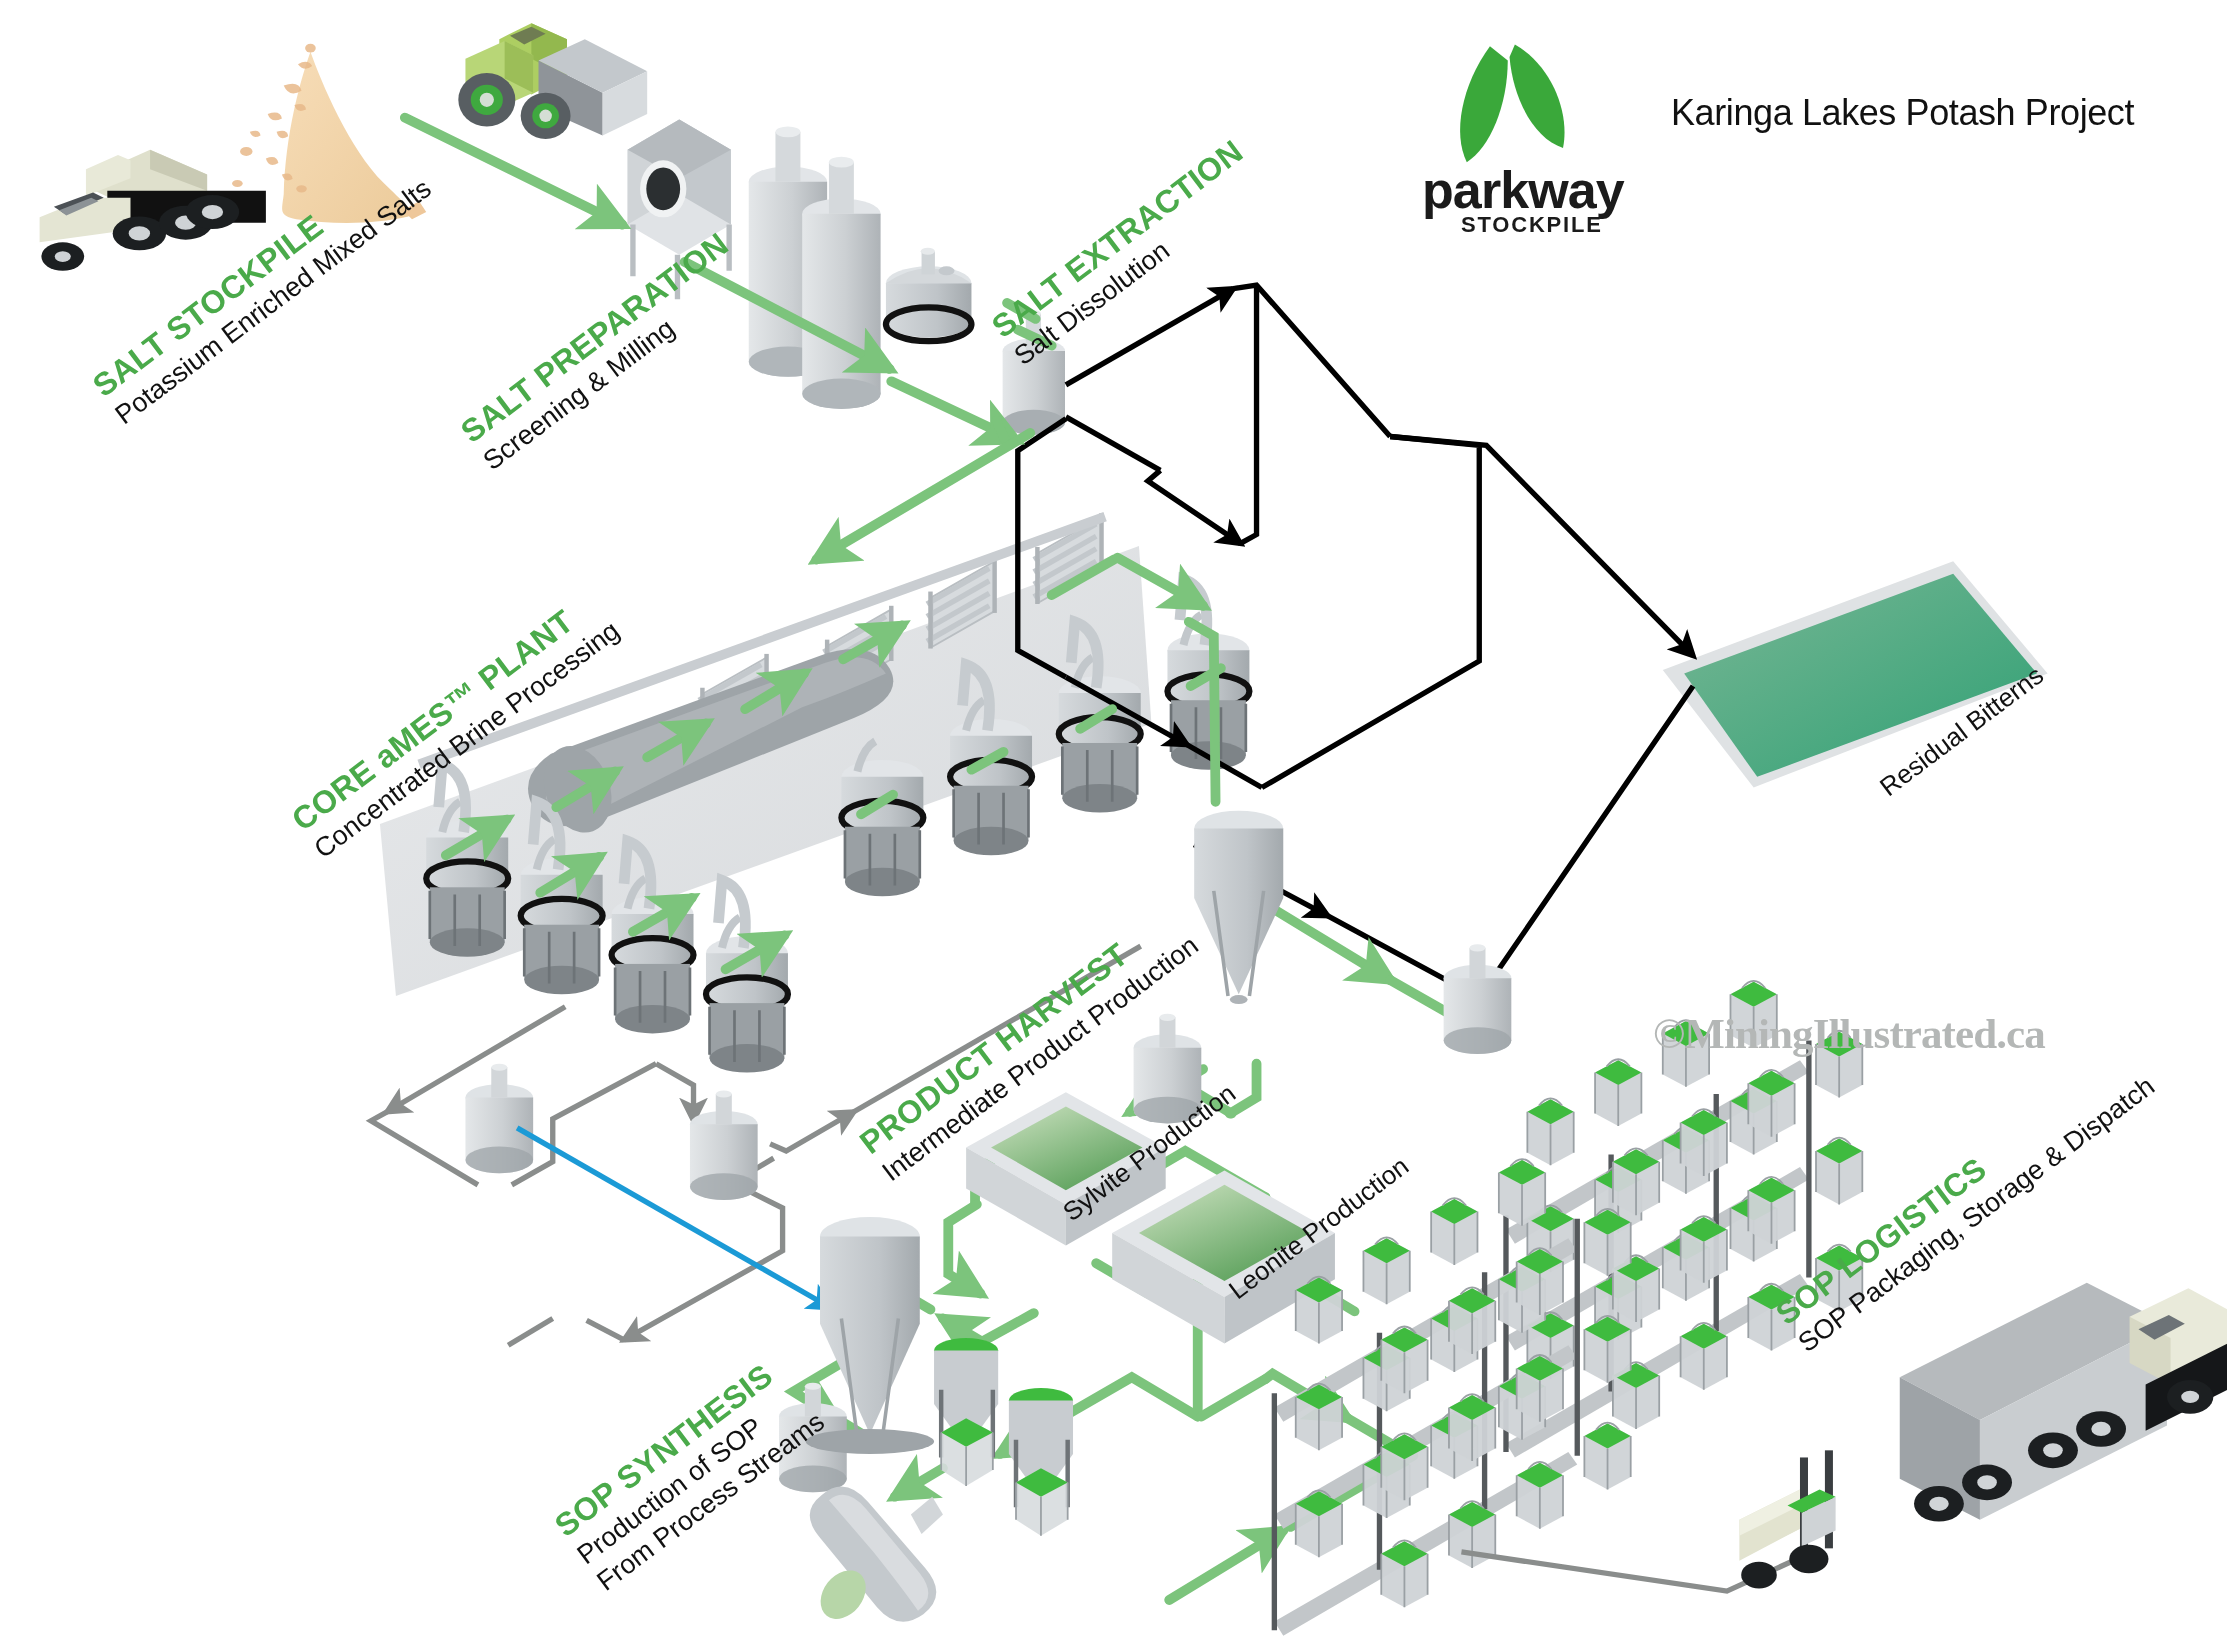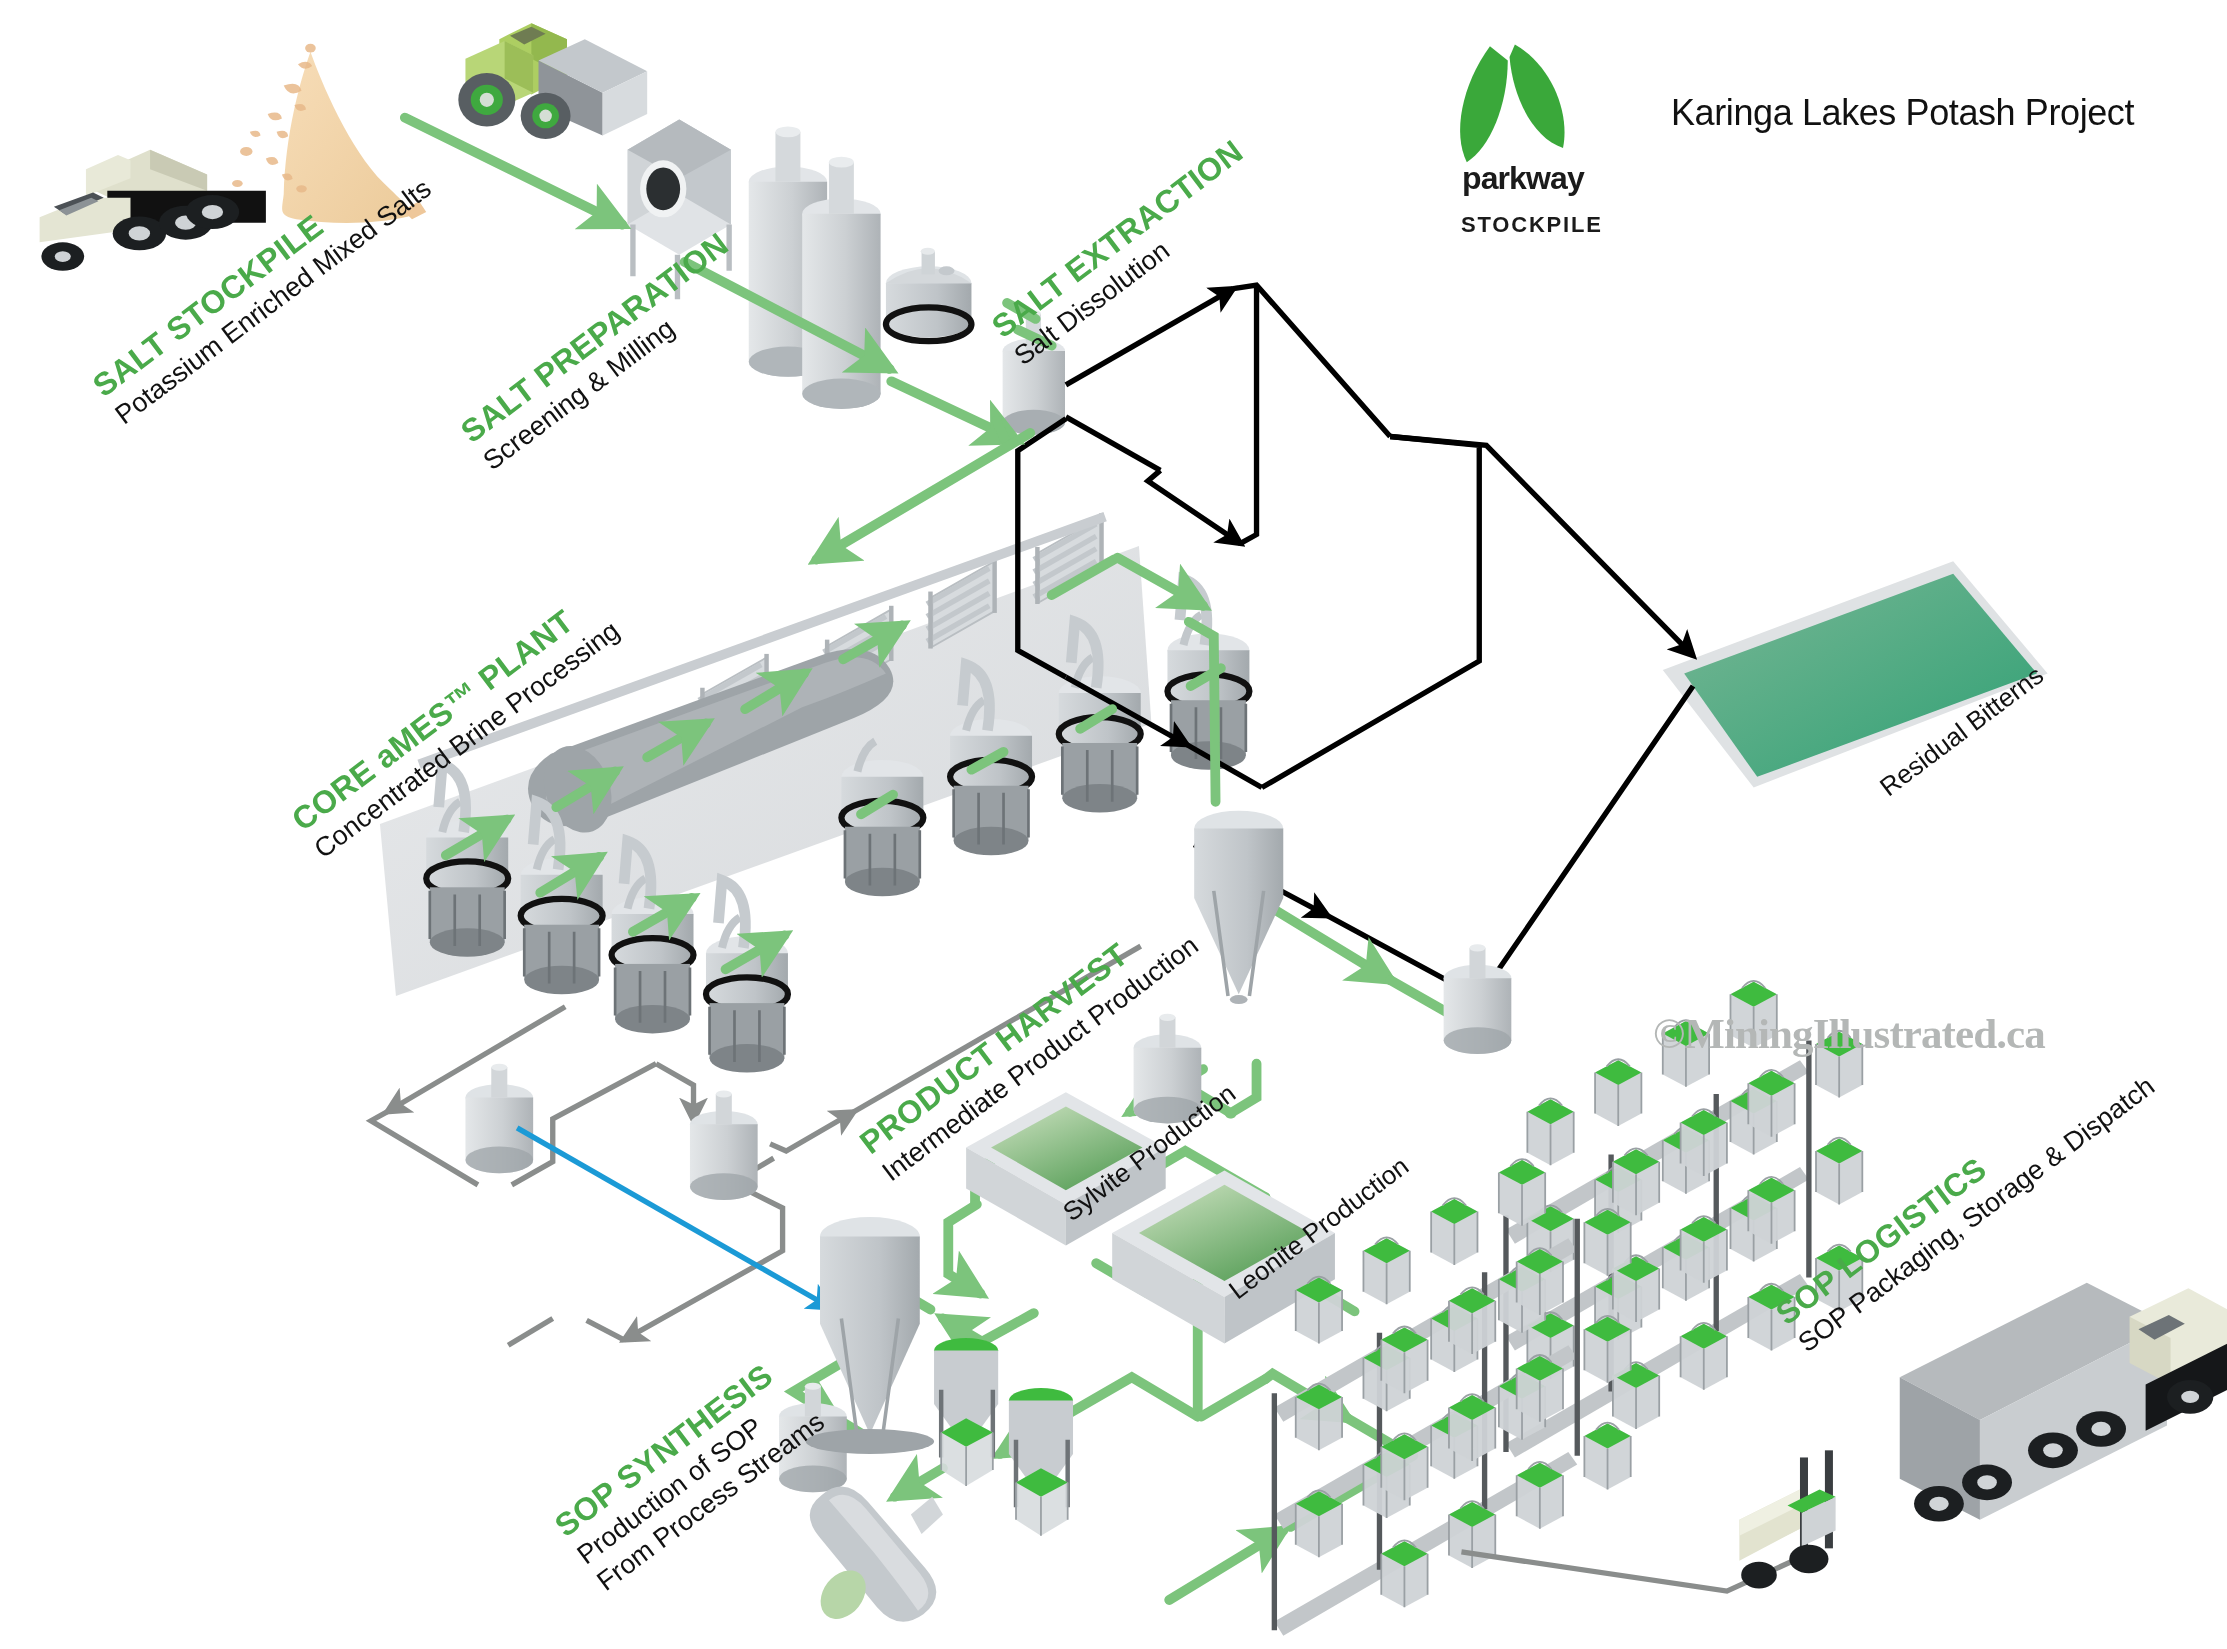--- a/index.html
+++ b/index.html
@@ -533,21 +533,21 @@
           <ellipse cx="2458" cy="1568" rx="10" ry="7" fill="#d0d4d7"></ellipse>
     </g>
   </g>
 
   <g>
     <path d="M1672,52 C1640,96 1630,150 1646,182 C1672,166 1692,118 1692,68 z" fill="#3aa83a"></path>
     <path d="M1700,50 C1742,74 1762,128 1754,166 C1722,156 1698,112 1694,64 z" fill="#3aa83a"></path>
   </g>
 </svg>
 
-<div class="pwtext" style="left:1462px;top:160px;font-size:32px;letter-spacing:-0.9px;">parkway</div>
+<div class="pwtext" style="left:1422px;top:160px;font-size:52px;letter-spacing:-0.9px;">parkway</div>
 <div class="pwtext" style="left:1461px;top:212px;font-size:22px;letter-spacing:1.8px;">STOCKPILE</div>
 
 <div class="ttl" id="title-line1">Karinga Lakes Potash Project</div>
 
 <div class="wmark" style="left:1653px;top:1009px;font-family:Liberation Serif, serif;">©MiningIllustrated.ca</div>
 
 <div class="lbl" style="left:86px;top:375px;transform:rotate(-37deg);">
   <div class="hdr" style="font-size:32px;">SALT STOCKPILE</div>
   <div class="sub" style="font-size:27px;margin-top:1.8px;">Potassium Enriched Mixed Salts</div>
 </div>

